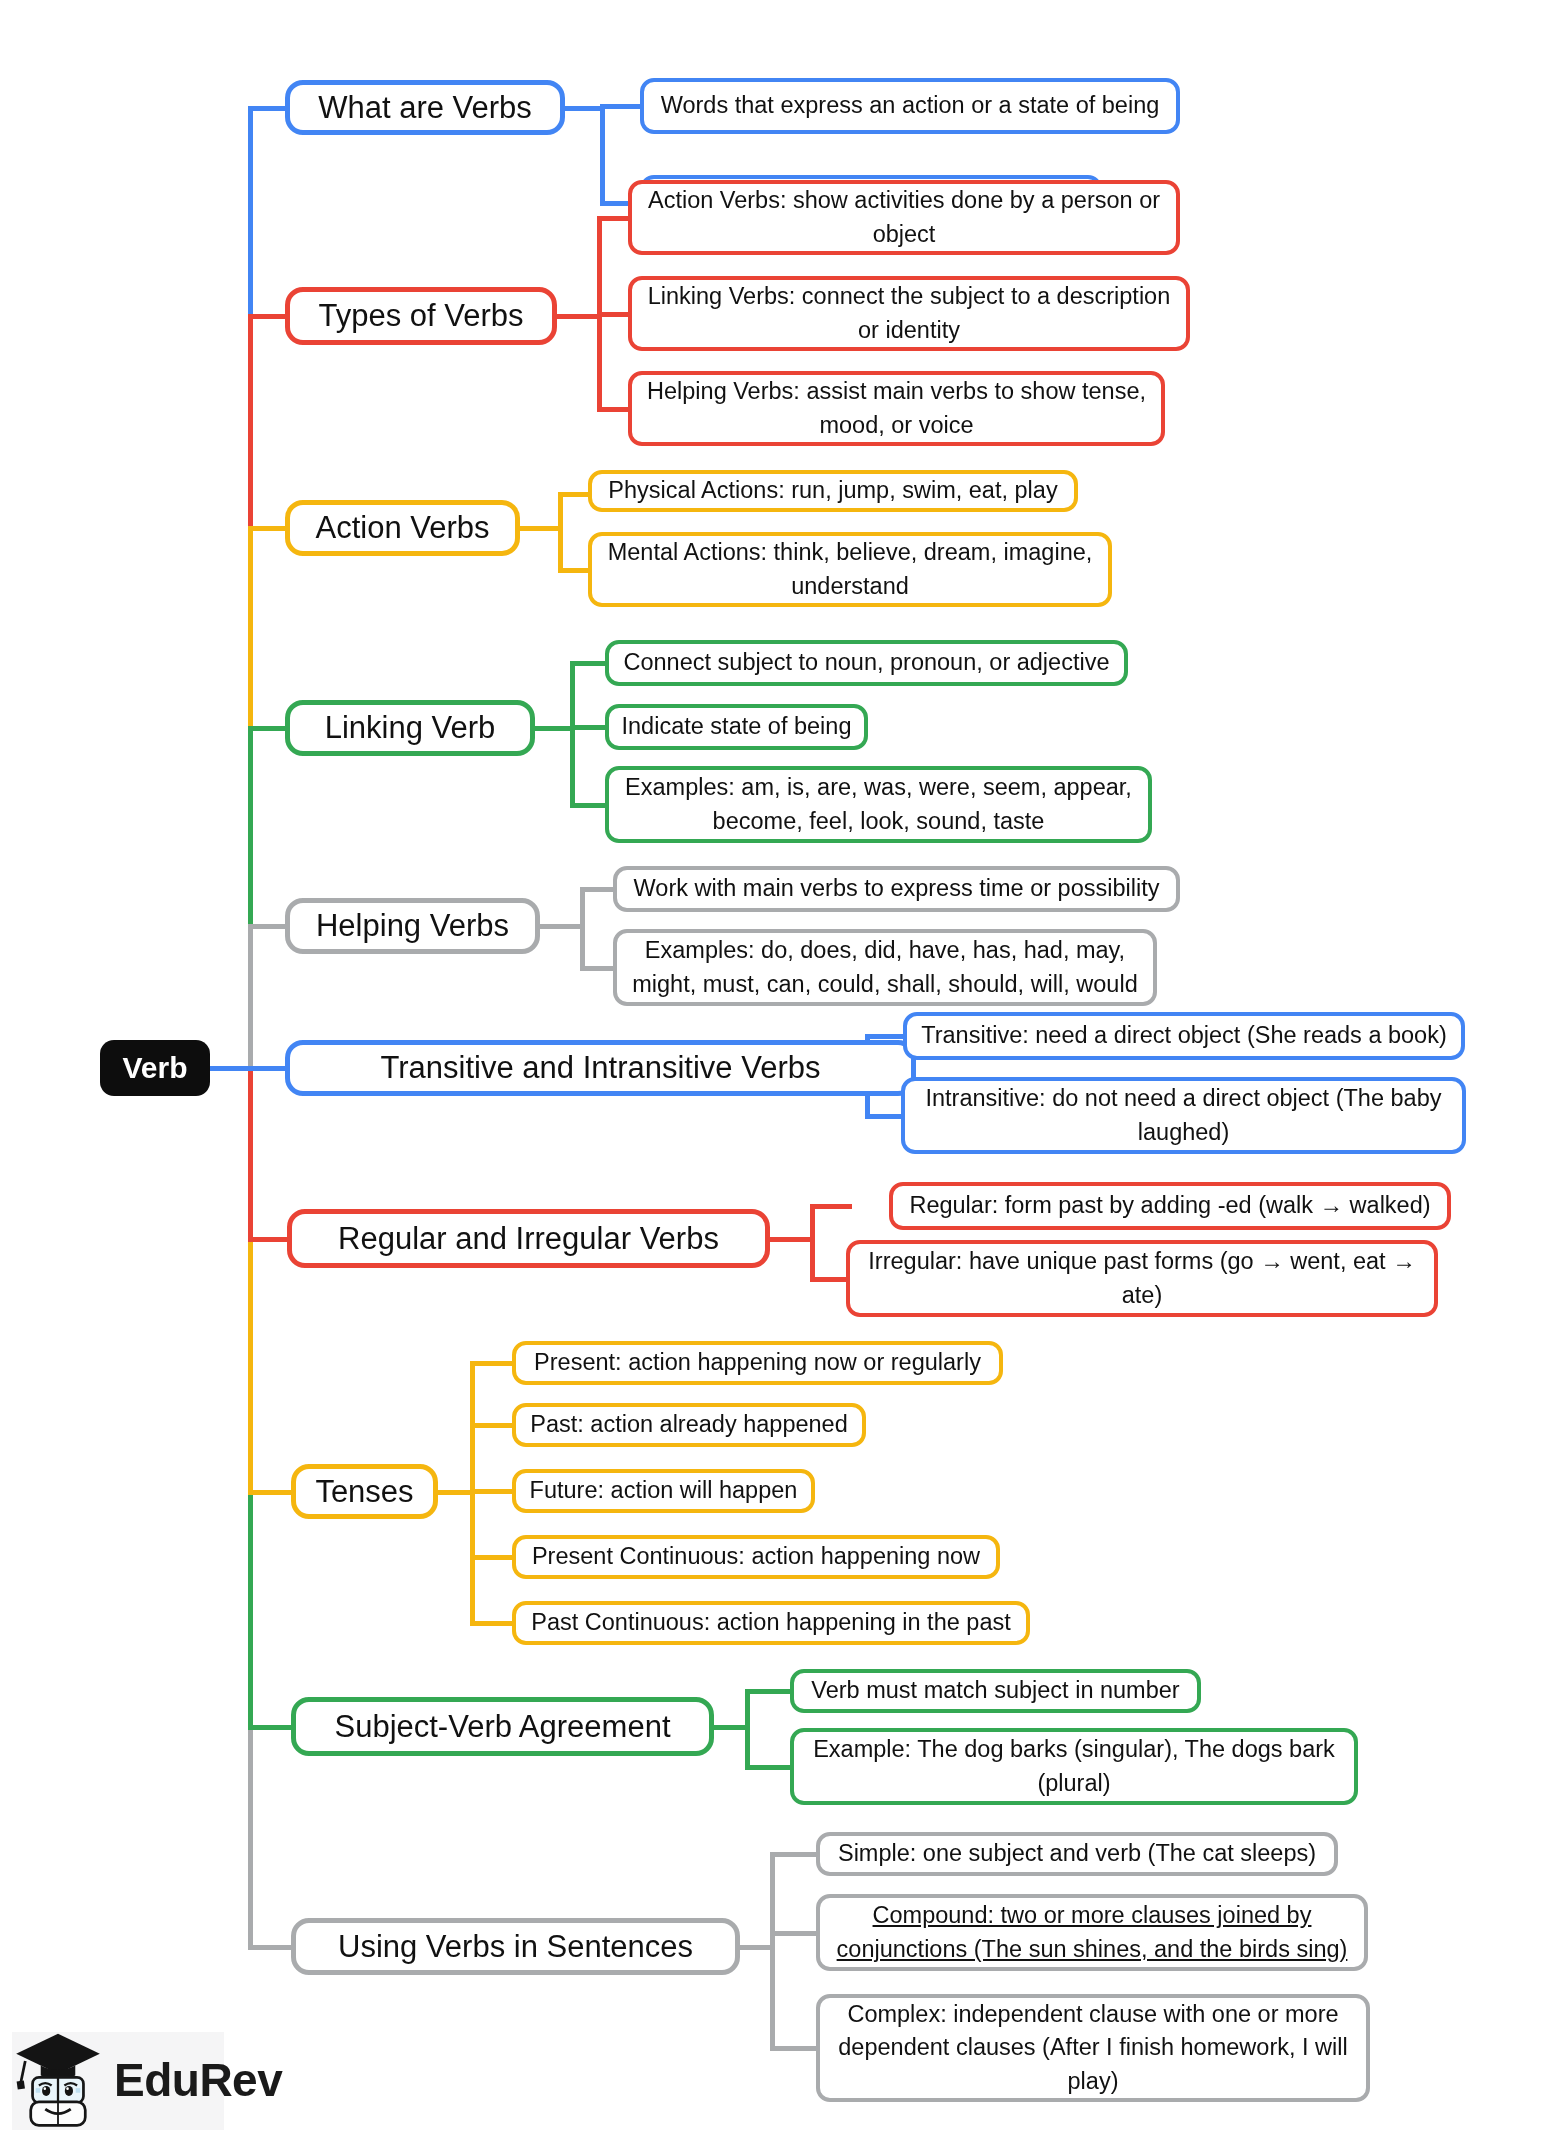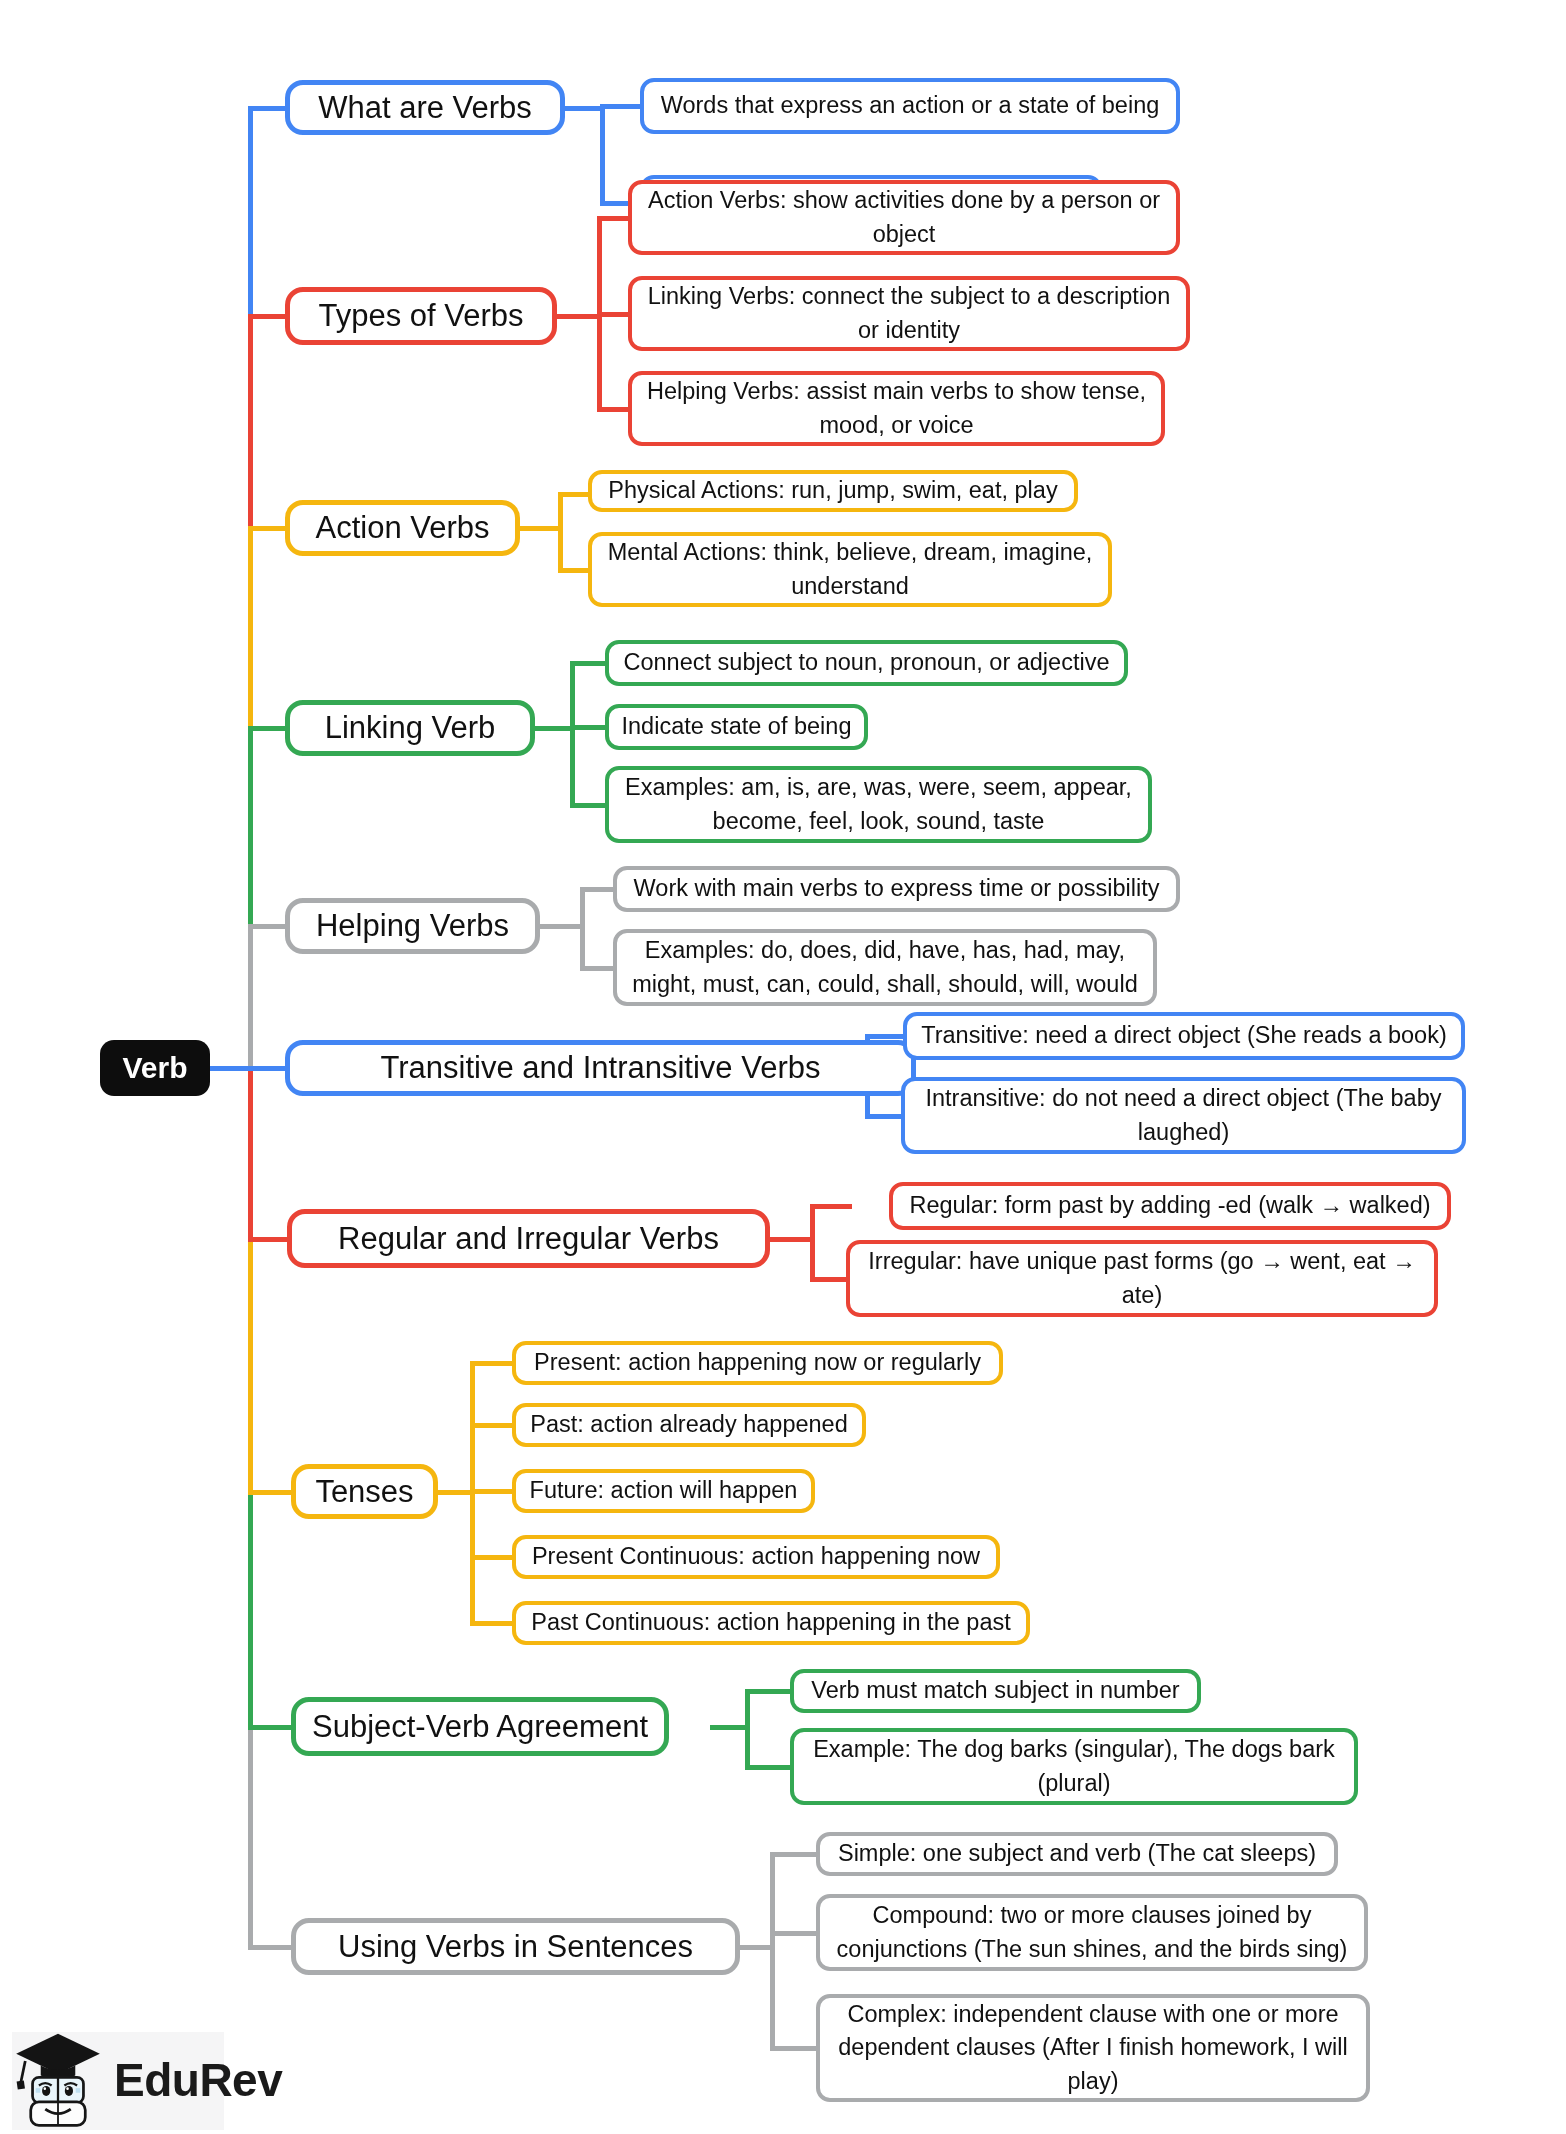--- a/index.html
+++ b/index.html
@@ -152,28 +152,28 @@
     <div class="box child single" style="left: 512px; top: 1341px; width: 491px; height: 44px; border-color: rgb(245, 182, 15);">Present: action happening now or regularly</div>
     <div class="box child single" style="left: 512px; top: 1403px; width: 354px; height: 44px; border-color: rgb(245, 182, 15);">Past: action already happened</div>
     <div class="box child single" style="left: 512px; top: 1469px; width: 303px; height: 44px; border-color: rgb(245, 182, 15);">Future: action will happen</div>
     <div class="box child single" style="left: 512px; top: 1535px; width: 488px; height: 44px; border-color: rgb(245, 182, 15);">Present Continuous: action happening now</div>
     <div class="box child single" style="left: 512px; top: 1601px; width: 518px; height: 44px; border-color: rgb(245, 182, 15);">Past Continuous: action happening in the past</div>
     <div class="line" style="left: 248px; top: 1725px; width: 49px; height: 5px; background: rgb(52, 168, 83);"></div>
     <div class="line" style="left: 710px; top: 1725px; width: 40px; height: 5px; background: rgb(52, 168, 83);"></div>
     <div class="line" style="left: 745px; top: 1689px; width: 5px; height: 80px; background: rgb(52, 168, 83);"></div>
     <div class="line" style="left: 745px; top: 1689px; width: 51px; height: 5px; background: rgb(52, 168, 83);"></div>
     <div class="line" style="left: 745px; top: 1765px; width: 51px; height: 5px; background: rgb(52, 168, 83);"></div>
-    <div class="box node" style="left: 291px; top: 1697px; width: 378px; height: 59px; border-color: rgb(52, 168, 83);">Subject-Verb Agreement</div>
+    <div class="box node" style="left: 291px; top: 1697px; width: 423px; height: 59px; border-color: rgb(52, 168, 83);">Subject-Verb Agreement</div>
     <div class="box child single" style="left: 790px; top: 1669px; width: 411px; height: 44px; border-color: rgb(52, 168, 83);">Verb must match subject in number</div>
     <div class="box child" style="left: 790px; top: 1728px; width: 568px; height: 77px; border-color: rgb(52, 168, 83);">Example: The dog barks (singular), The dogs bark (plural)</div>
     <div class="line" style="left: 248px; top: 1945px; width: 49px; height: 5px; background: rgb(169, 171, 173);"></div>
     <div class="line" style="left: 736px; top: 1945px; width: 39px; height: 5px; background: rgb(169, 171, 173);"></div>
     <div class="line" style="left: 770px; top: 1852px; width: 5px; height: 198px; background: rgb(169, 171, 173);"></div>
     <div class="line" style="left: 770px; top: 1852px; width: 52px; height: 5px; background: rgb(169, 171, 173);"></div>
     <div class="line" style="left: 770px; top: 1931px; width: 52px; height: 5px; background: rgb(169, 171, 173);"></div>
     <div class="line" style="left: 770px; top: 2046px; width: 52px; height: 5px; background: rgb(169, 171, 173);"></div>
     <div class="box node" style="left: 291px; top: 1918px; width: 449px; height: 57px; border-color: rgb(169, 171, 173);">Using Verbs in Sentences</div>
     <div class="box child single" style="left: 816px; top: 1832px; width: 522px; height: 44px; border-color: rgb(169, 171, 173);">Simple: one subject and verb (The cat sleeps)</div>
-    <div class="box child" style="left: 816px; top: 1894px; width: 552px; height: 77px; border-color: rgb(169, 171, 173);">Compound: two or more clauses joined by conjunctions (The sun shines, and the birds sing)</div>
+    <div class="box child" style="left: 816px; top: 1894px; width: 552px; height: 77px; border-color: rgb(169, 171, 173); text-decoration: underline;">Compound: two or more clauses joined by conjunctions (The sun shines, and the birds sing)</div>
     <div class="box child" style="left: 816px; top: 1994px; width: 554px; height: 108px; border-color: rgb(169, 171, 173);">Complex: independent clause with one or more dependent clauses (After I finish homework, I will play)</div>
     <div class="line" style="left: 206px; top: 1066px; width: 85px; height: 5px; background: rgb(66, 133, 244);"></div>
     <div class="rootpill" style="left: 100px; top: 1040px; width: 110px; height: 56px; background: rgb(13, 13, 13); color: rgb(255, 255, 255);">Verb</div>
   </div>
 
 </body></html>

